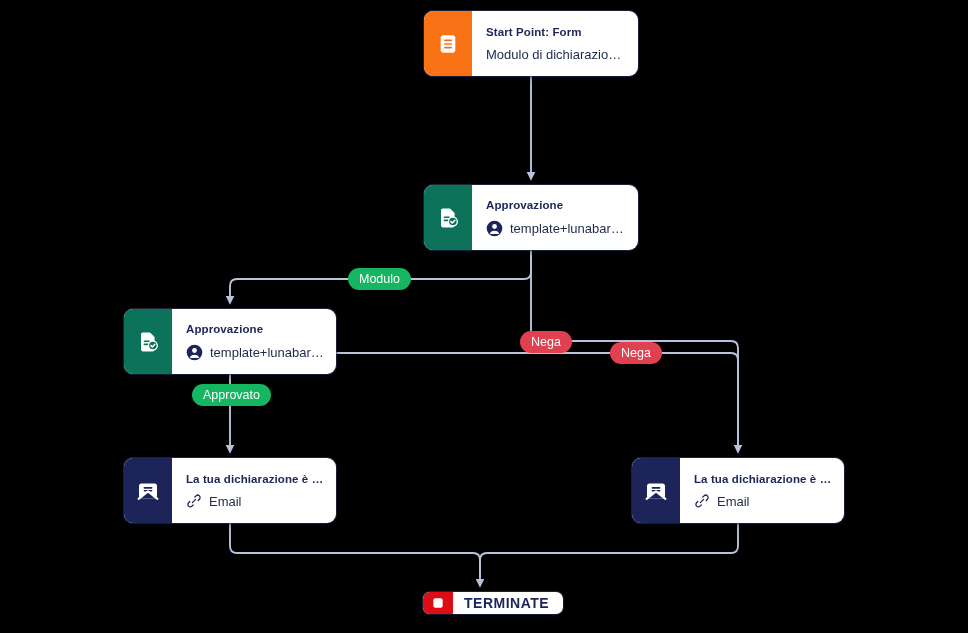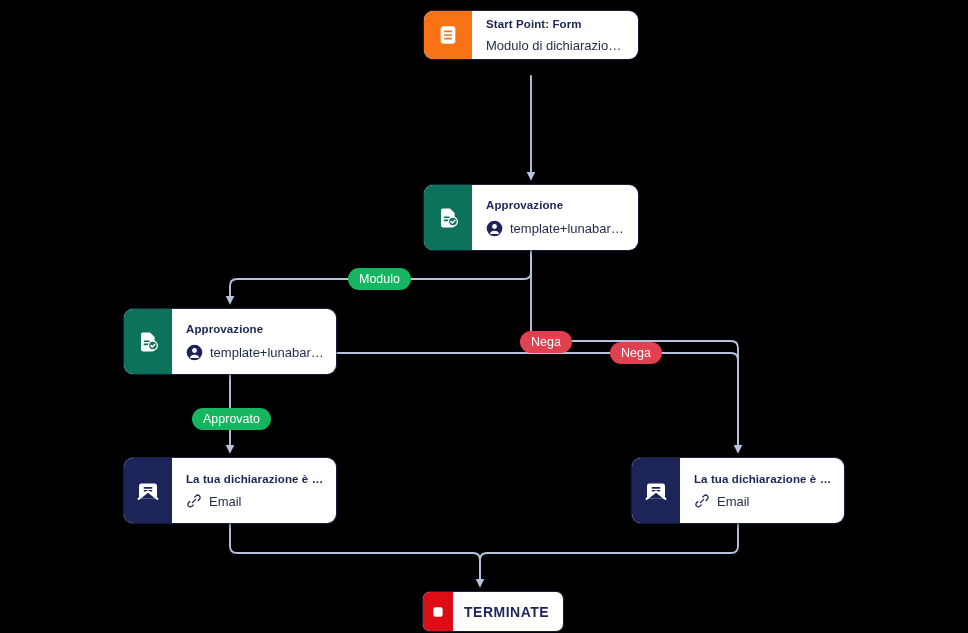--- a/index.html
+++ b/index.html
@@ -78,31 +78,31 @@
     white-space: nowrap;
   }
   .sub-icon { flex: 0 0 auto; display: flex; align-items: center; }
 
   
   .icon-start    { background: #F97316; }
   .icon-approval { background: #0C7259; }
   .icon-email    { background: #1C2459; }
 
   
-  #node-start     { left: 424px; top: 11px;  width: 214px; height: 48px; }
+  #node-start     { left: 424px; top: 11px;  width: 214px; height: 65px; }
   #node-approval-1{ left: 424px; top: 185px; width: 214px; height: 65px; }
   #node-approval-2{ left: 124px; top: 309px; width: 212px; height: 65px; }
   #node-email-approved { left: 124px; top: 458px; width: 212px; height: 65px; }
   #node-email-denied   { left: 632px; top: 458px; width: 212px; height: 65px; }
 
   
   #node-terminate {
     position: absolute;
     left: 423px; top: 592px;
-    height: 39px;
+    height: 22px;
     display: flex;
     align-items: stretch;
     background: #ffffff;
     border-radius: 7px;
     overflow: hidden;
     box-shadow: 0 2px 4px rgba(10,15,40,0.5),
                 0 0 0 1px rgba(60,70,110,0.5);
     z-index: 5;
   }
   #node-terminate .term-icon {
@@ -135,21 +135,21 @@
     font-size: 12.5px;
     white-space: nowrap;
     z-index: 6;
   }
   .lbl-green { background: #15B561; }
   .lbl-red   { background: #E0404F; }
 
   #label-approva   { left: 348px; top: 268px; }
   #label-nega-1    { left: 520px; top: 331px; }
   #label-nega-2    { left: 610px; top: 342px; }
-  #label-approvato { left: 192px; top: 408px; justify-content: center; }
+  #label-approvato { left: 192px; top: 384px; justify-content: center; }
 </style>
 </head>
 <body>
 
 <div id="canvas">
 
   <svg id="edges" viewBox="0 0 968 633" width="968" height="633">
     <defs>
       <marker id="arrow" viewBox="0 0 10 10" refX="6.2" refY="5" markerWidth="5.2" markerHeight="5.2" orient="auto-start-reverse">
         <path d="M 0 0.6 L 9 5 L 0 9.4 z" fill="#b9c2dd"></path>

